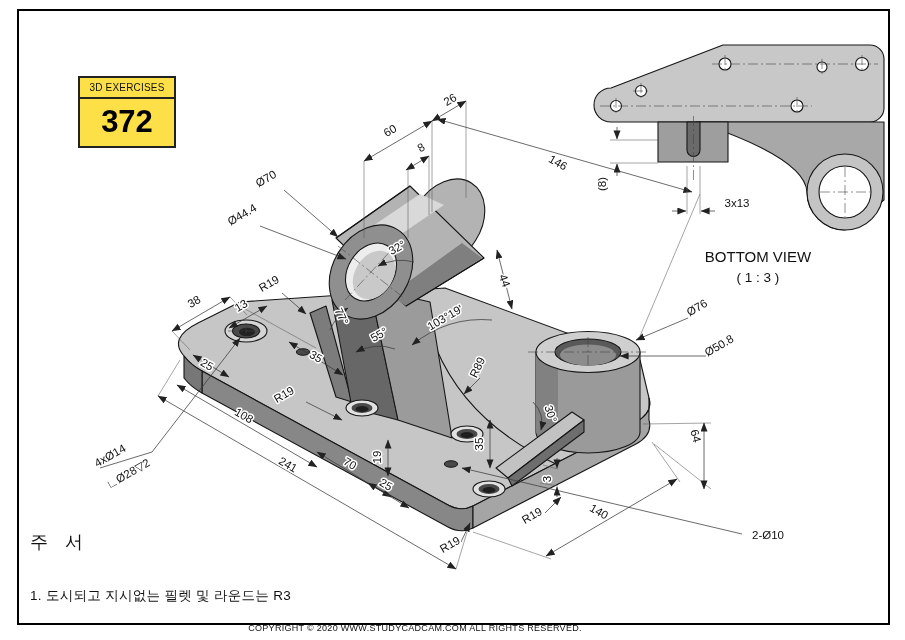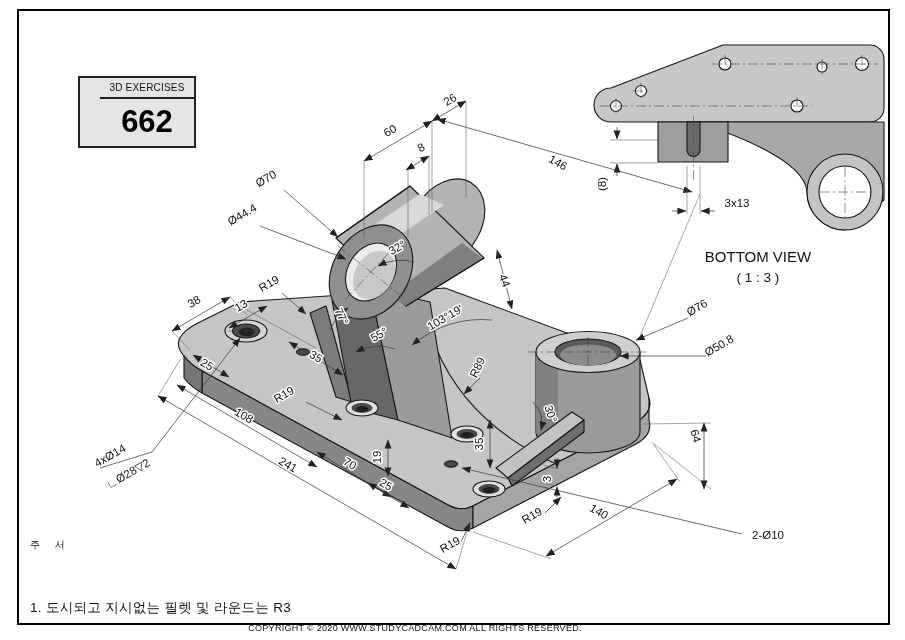--- a/index.html
+++ b/index.html
@@ -1,43 +1,43 @@
 <!DOCTYPE html>
 <html><head>
 <meta charset="utf-8">
 <style>
   html,body{margin:0;padding:0;background:#fff;}
   #page{position:relative;width:905px;height:640px;background:#fff;overflow:hidden;
         font-family:"Liberation Sans",sans-serif;}
   #frame{position:absolute;left:17px;top:9px;width:869px;height:612px;border:2px solid #000;}
-  #titleblock{position:absolute;left:78px;top:76px;width:94px;border:2px solid #222;background:#e5e5e5;padding-left:20px;}
+  #titleblock{position:absolute;left:78px;top:76px;width:94px;border:2px solid #222;background:#fde047;}
   .tb-series{border-bottom:2px solid #222;font-size:10px;text-align:center;padding:4px 2px;color:#111;letter-spacing:.2px;}
   .tb-number{font-size:31px;font-weight:bold;text-align:center;padding:5px 0 6px;color:#000;}
   #notes{position:absolute;left:30px;top:530px;color:#111;}
-  .notes-head{font-size:10px;letter-spacing:6px;margin-top:8px;}
-  .notes-line{font-size:13.5px;margin-top:47px;letter-spacing:.3px;}
+  .notes-head{font-size:18px;letter-spacing:6px;}
+  .notes-line{font-size:13.5px;margin-top:33px;letter-spacing:.3px;}
   #footer{position:absolute;left:0;top:623px;width:830px;text-align:center;
           font-size:9px;color:#111;letter-spacing:.3px;}
   svg{position:absolute;left:0;top:0;}
   .pe{stroke:#161616;stroke-width:1.1;stroke-linejoin:round;}
   .dim{stroke:#3a3a3a;stroke-width:.75;fill:none;}
   .ext{stroke:#5a5a5a;stroke-width:.55;fill:none;}
   .cl{stroke:#444;stroke-width:.6;fill:none;stroke-dasharray:10 3 2 3;}
   .dt{font-size:11.5px;fill:#111;text-anchor:middle;paint-order:stroke;stroke:#fff;stroke-width:3px;stroke-linejoin:round;}
   .bv{font-size:15px;fill:#111;text-anchor:middle;}
 </style>
 </head>
 <body>
 
 <div id="page">
   <div id="frame"></div>
 
   <div id="titleblock">
     <div class="tb-series">3D EXERCISES</div>
-    <div class="tb-number">662</div>
+    <div class="tb-number">372</div>
   </div>
 
   <div id="notes">
     <div class="notes-head">주  서</div>
     <div class="notes-line">1. 도시되고 지시없는 필렛 및 라운드는 R3</div>
   </div>
 
   <div id="footer">COPYRIGHT © 2020 WWW.STUDYCADCAM.COM ALL RIGHTS RESERVED.</div>
 
   <svg width="905" height="640" viewBox="0 0 905 640">

